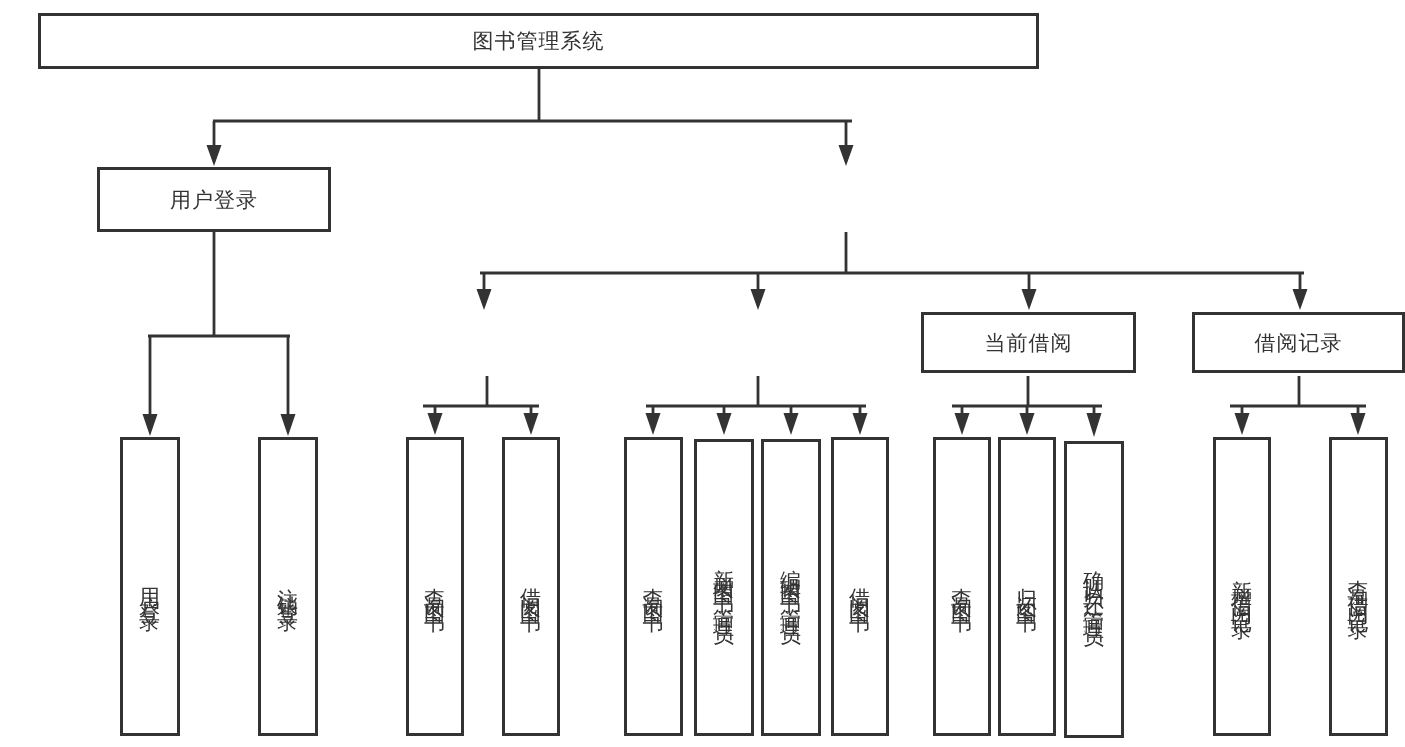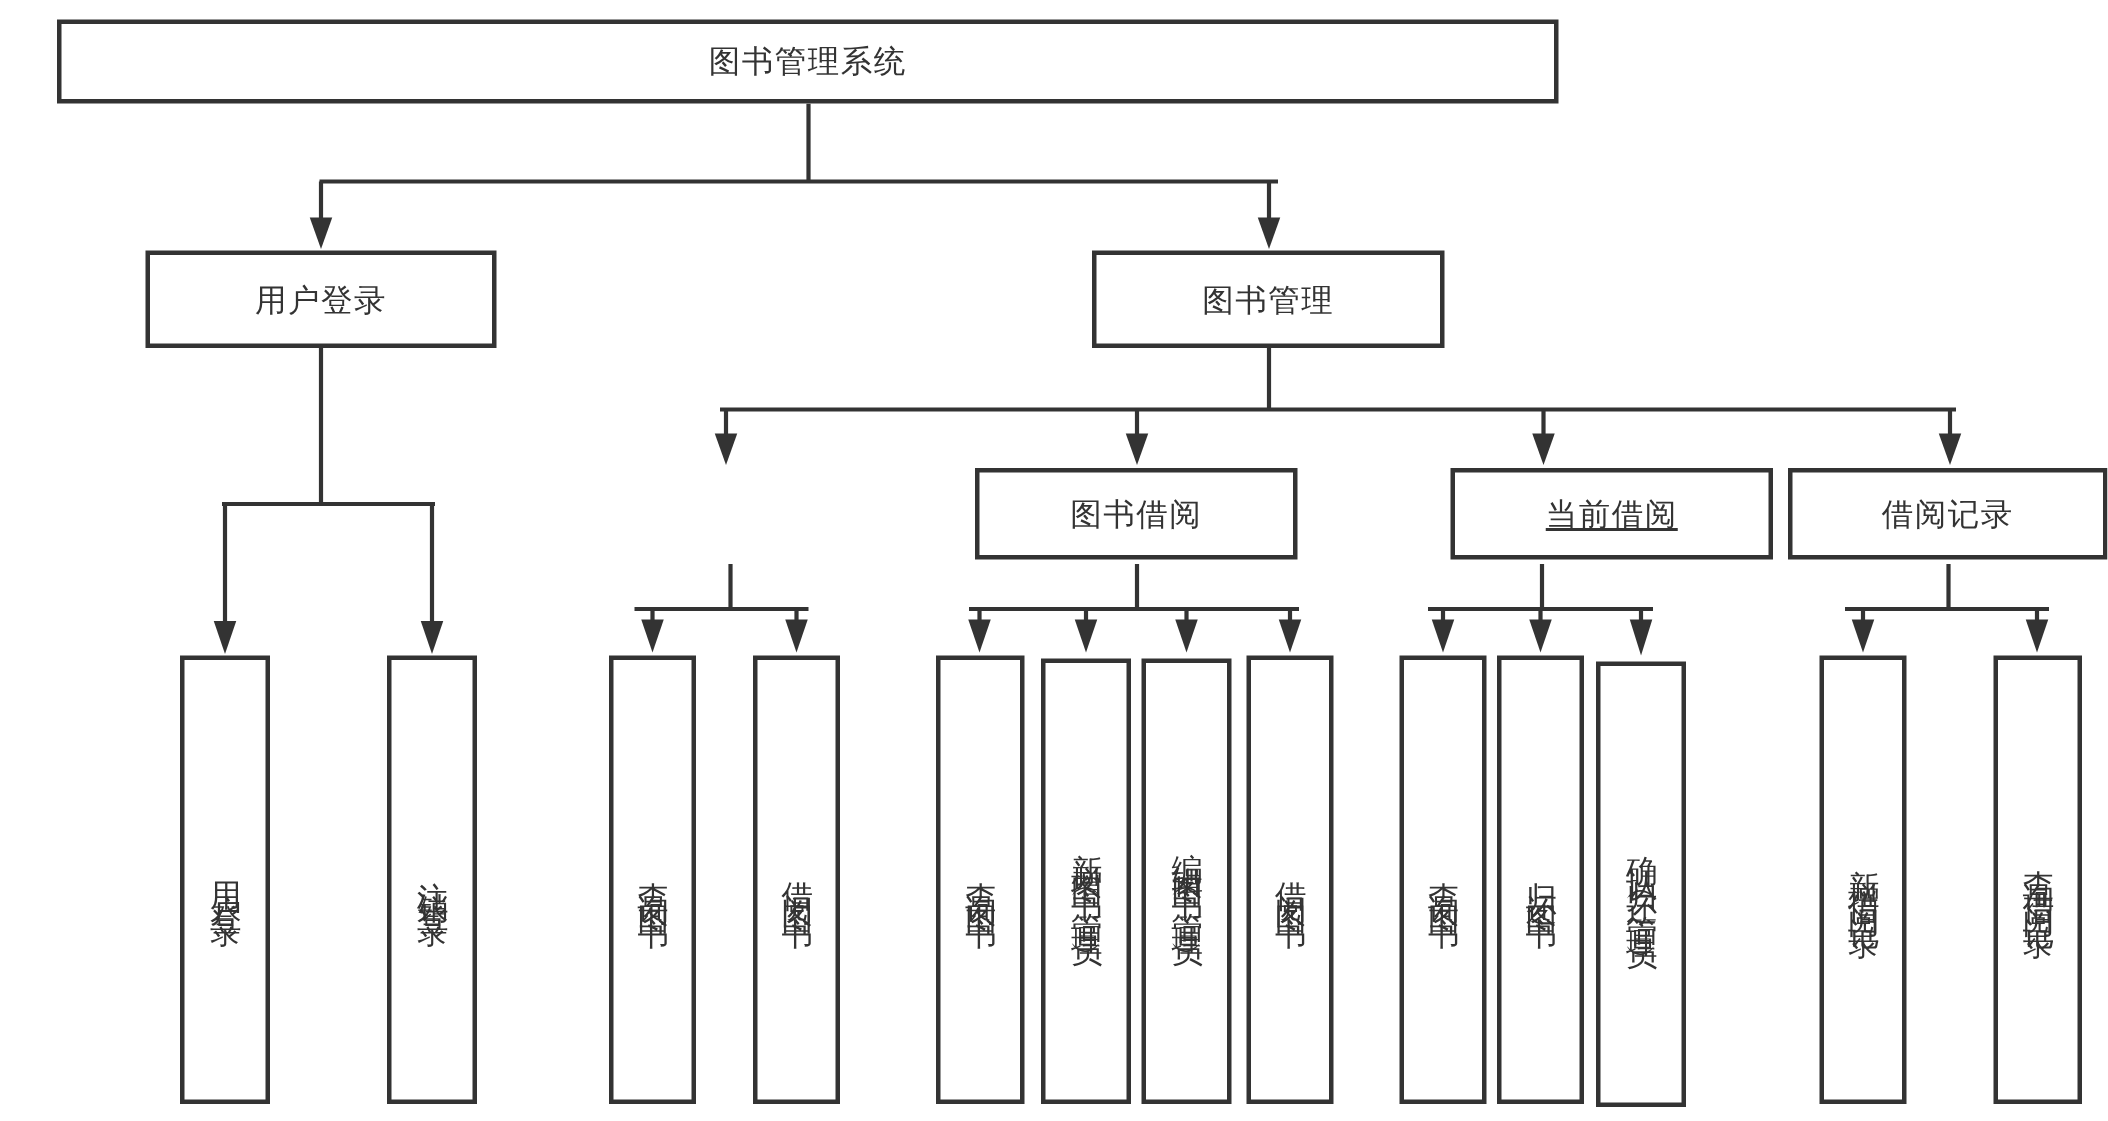--- a/index.html
+++ b/index.html
@@ -127,28 +127,22 @@
     </g>
   </svg>
 
   <div class="node" style="left:22px; top:13px; width:1001px; height:56px;">
     <span class="hlabel">图书管理系统</span>
   </div>
 
   <div class="node" style="left:81px; top:167px; width:234px; height:65px;">
     <span class="hlabel">用户登录</span>
   </div>
-  <div class="node" style="left:712px; top:167px; width:235px; height:65px;">
-    <span class="hlabel">图书管理</span>
-  </div>
 
-  <div class="node" style="left:634px; top:312px; width:215px; height:61px;">
-    <span class="hlabel">图书借阅</span>
-  </div>
-  <div class="node" style="left:951px; top:312px; width:215px; height:61px;text-decoration:underline;">
+  <div class="node" style="left:905px; top:312px; width:215px; height:61px;">
     <span class="hlabel">当前借阅</span>
   </div>
   <div class="node" style="left:1176px; top:312px; width:213px; height:61px;">
     <span class="hlabel">借阅记录</span>
   </div>
 
   <div class="node" style="left:104px; top:437px; width:60px; height:299px;">
     <span class="vlabel">用户登录</span>
   </div>
   <div class="node" style="left:242px; top:437px; width:60px; height:299px;">

